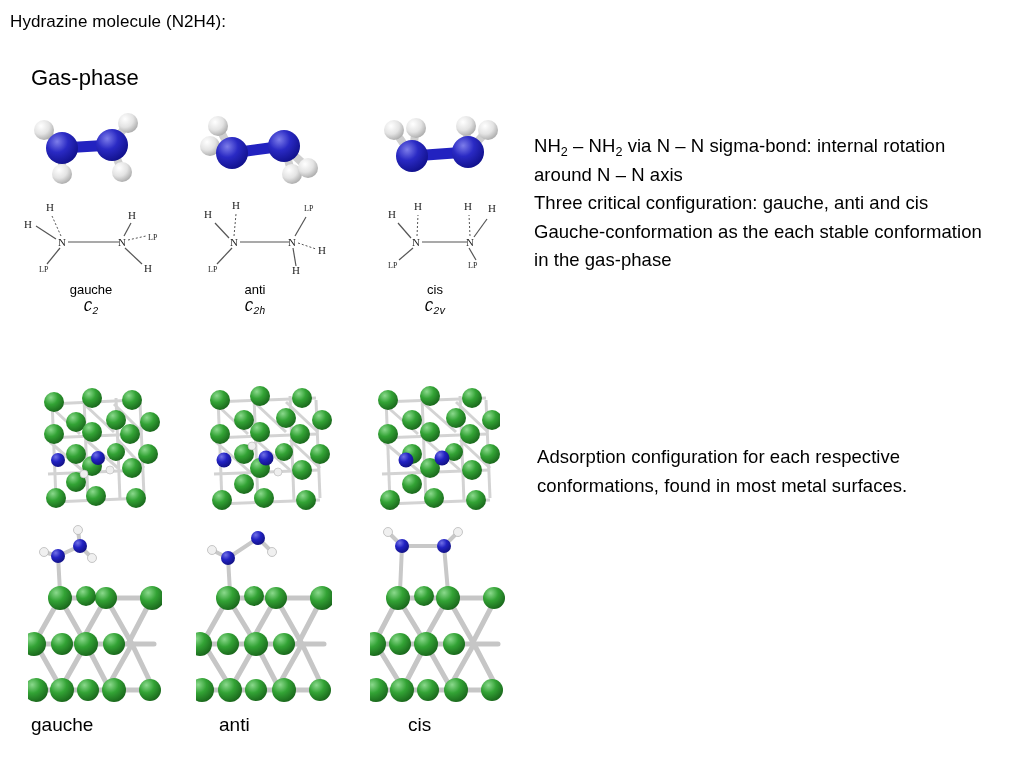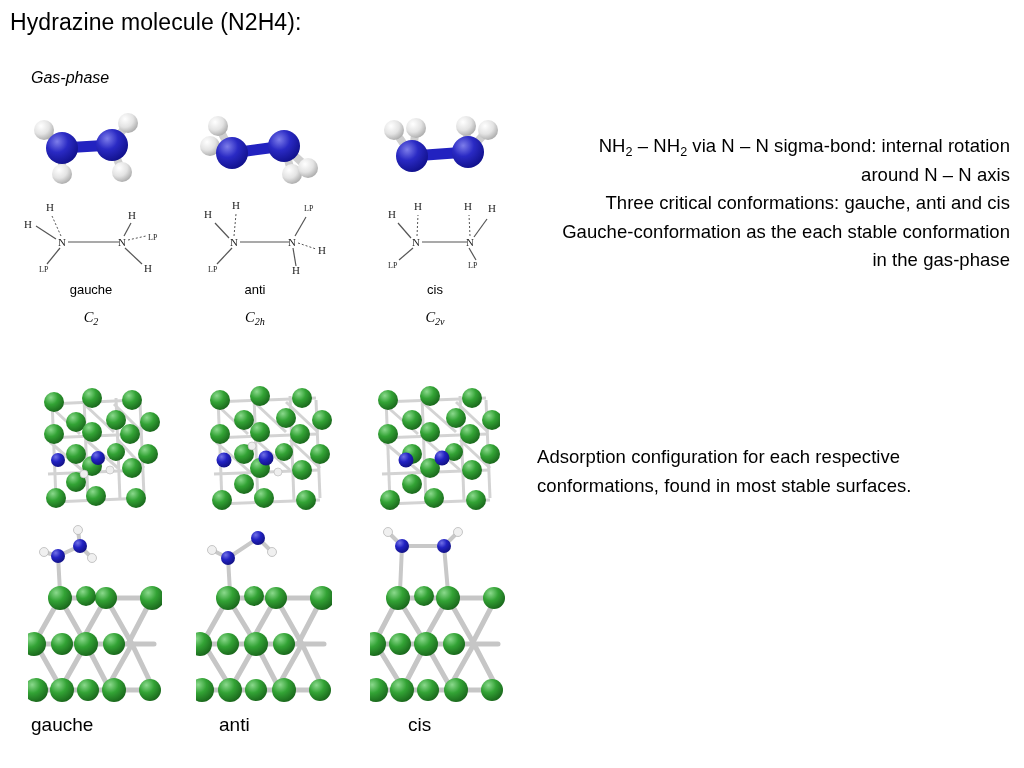--- a/index.html
+++ b/index.html
@@ -18,59 +18,58 @@
   .slide {
     position: absolute;
     inset: 0;
     background: #ffffff;
   }
   .abs { position: absolute; }
 
   
   #slide-title {
     left: 10px; top: 10px;
-    font-size: 23px;
+    font-size: 17px;
     line-height: 24px;
     letter-spacing: 0.1px;
     white-space: nowrap;
   }
   #gas-phase-heading {
     left: 31px; top: 66px;
-    font-size: 16px;
+    font-size: 22px;
     line-height: 24px;
-    font-style: italic;
   }
   #adsorbed-phase-heading {
     left: 31px; top: 352px;
     font-size: 19px;
     line-height: 24px;
   }
   .right-text {
     font-size: 18.5px;
     line-height: 28.5px;
     letter-spacing: 0.05px;
   }
-  #gas-text-block { left: 560px; top: 132px; width: 450px; text-align: right; }
+  #gas-text-block { left: 534px; top: 132px; width: 450px; }
   #ads-text-block-1 { left: 537px; top: 443px; width: 445px; }
   #ads-text-block-2 { left: 537px; top: 562px; width: 445px; }
   sub { font-size: 0.68em; line-height: 0; vertical-align: -0.28em; }
 
   
   .conf-label {
     position: absolute;
     text-align: center;
     font-size: 13px;
     line-height: 17px;
   }
   .conf-label .pg {
-    font-family: Liberation Serif, serif;
+    font-family: Liberation Mono, monospace;
     font-style: italic;
     font-size: 14.5px;
     display: block;
-    margin-top: 11px;
+    margin-top: 1px;
   }
   .conf-label .pg sub {
     font-size: 0.7em;
     vertical-align: -0.25em;
   }
 
   
   .bottom-label {
     position: absolute;
     top: 713px;
@@ -253,21 +252,21 @@
   </div>
   <div class="conf-label" style="left:380px; top:281px; width:110px;">
     <span>cis</span>
     <span class="pg">
       <span>C</span><sub>2v</sub>
     </span>
   </div>
 
   <div class="abs right-text" id="gas-text-block">
     <div>NH<sub>2</sub> – NH<sub>2</sub> via N – N sigma-bond: internal rotation around N – N axis</div>
-    <div>Three critical conformations: gauche, anti and cis</div>
+    <div>Three critical configuration: gauche, anti and cis</div>
     <div>Gauche-conformation as the each stable conformation in the gas-phase</div>
   </div>
 
 
   <div class="fig" style="left:40px; top:382px; width:120px; height:128px;">
     <svg width="120" height="128" viewBox="0 0 120 128">
       <defs>
         <radialGradient id="mGrad" cx="34%" cy="28%" r="78%">
           <stop offset="0%" stop-color="#8bd98d"></stop>
           <stop offset="45%" stop-color="#33a335"></stop>
@@ -554,21 +553,21 @@
         <circle cx="6" cy="166" r="12" fill="url(#mGrad)"></circle>
         <circle cx="32" cy="166" r="12" fill="url(#mGrad)"></circle>
         <circle cx="58" cy="166" r="11" fill="url(#mGrad)"></circle>
         <circle cx="86" cy="166" r="12" fill="url(#mGrad)"></circle>
         <circle cx="122" cy="166" r="11" fill="url(#mGrad)"></circle>
       </g>
     </svg>
   </div>
 
   <div class="abs right-text" id="ads-text-block-1">
-    <span>Adsorption configuration for each respective conformations, found in most stable surfaces.</span>
+    <span>Adsorption configuration for each respective conformations, found in most metal surfaces.</span>
   </div>
 
   <div class="bottom-label" style="left:31px;">
     <span>gauche</span>
   </div>
   <div class="bottom-label" style="left:219px;">
     <span>anti</span>
   </div>
   <div class="bottom-label" style="left:408px;">
     <span>cis</span>

